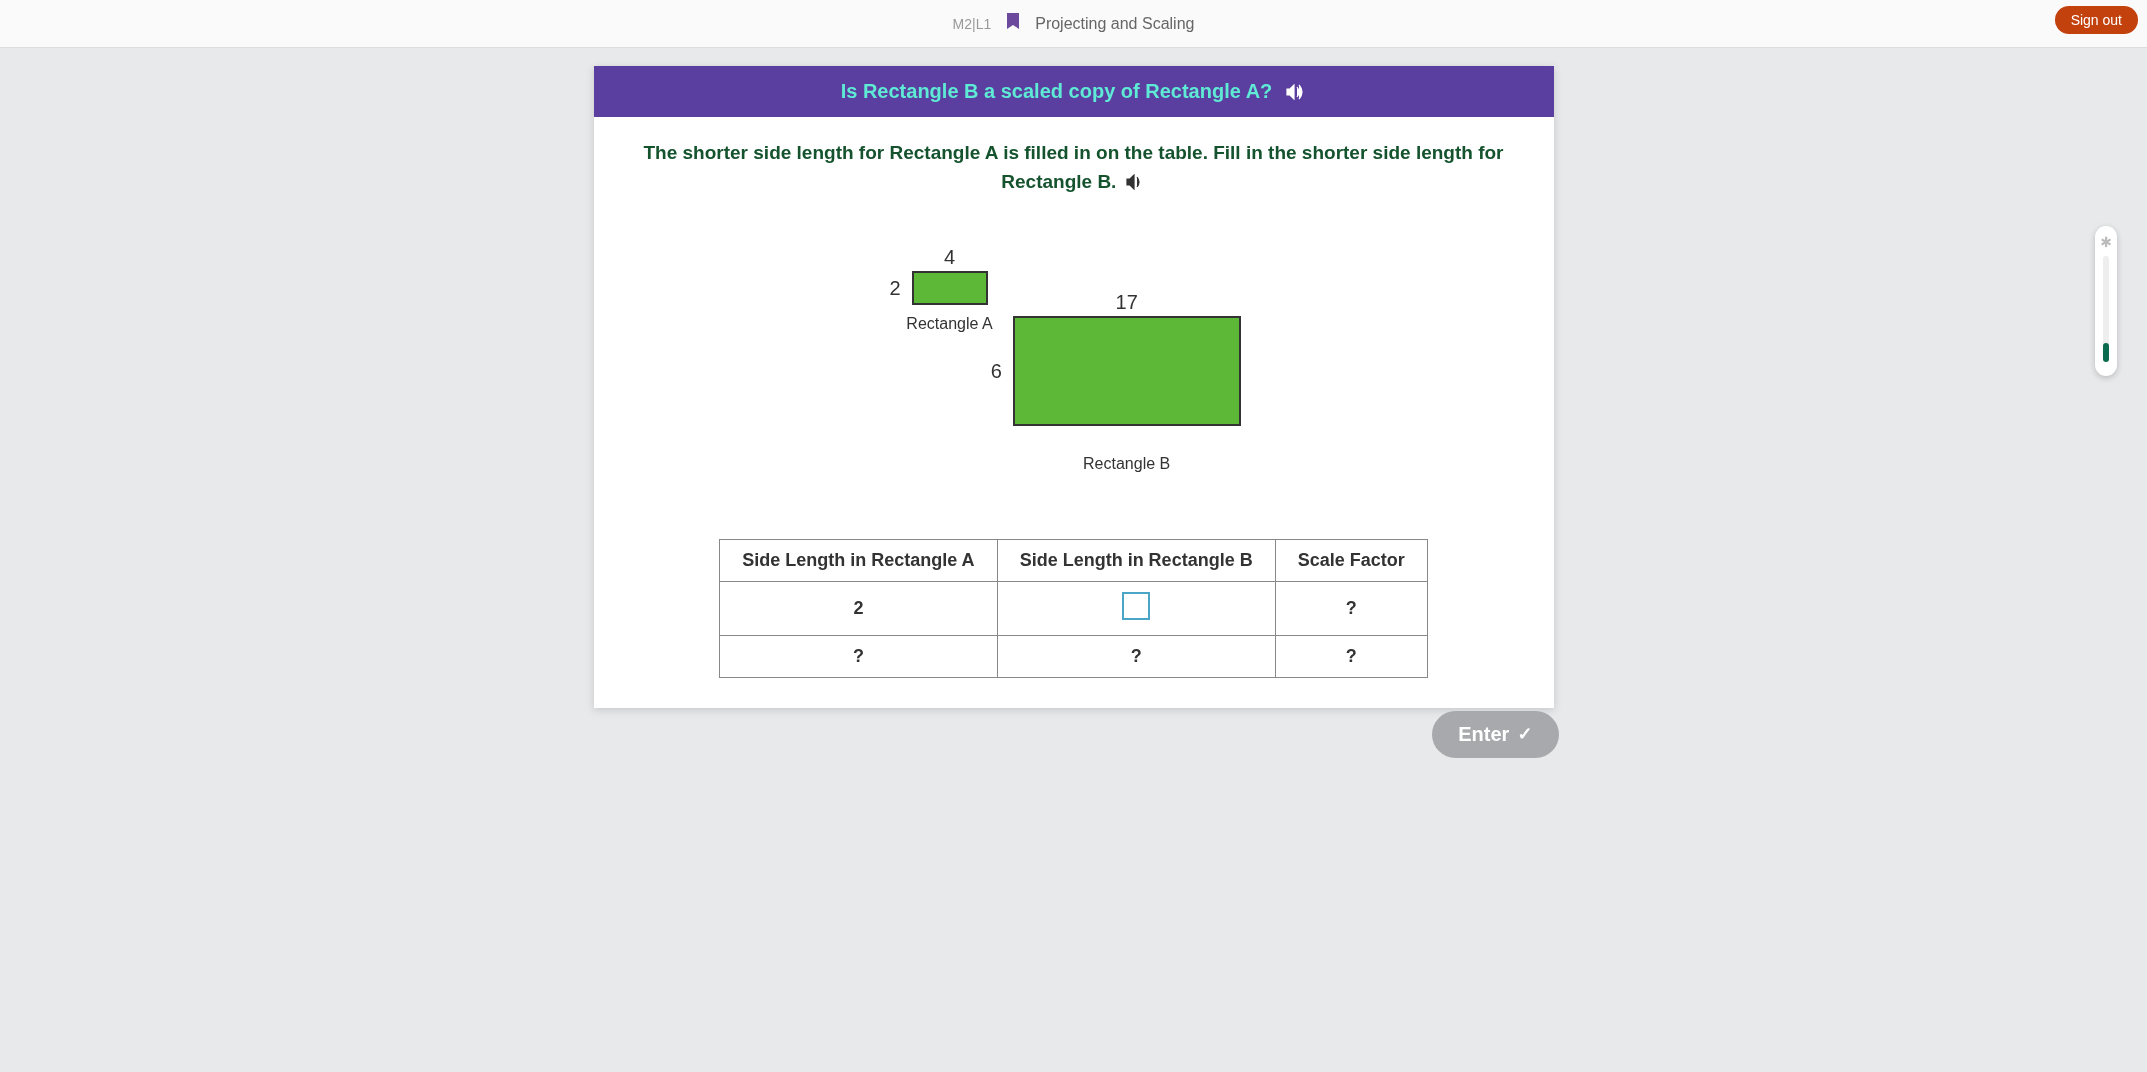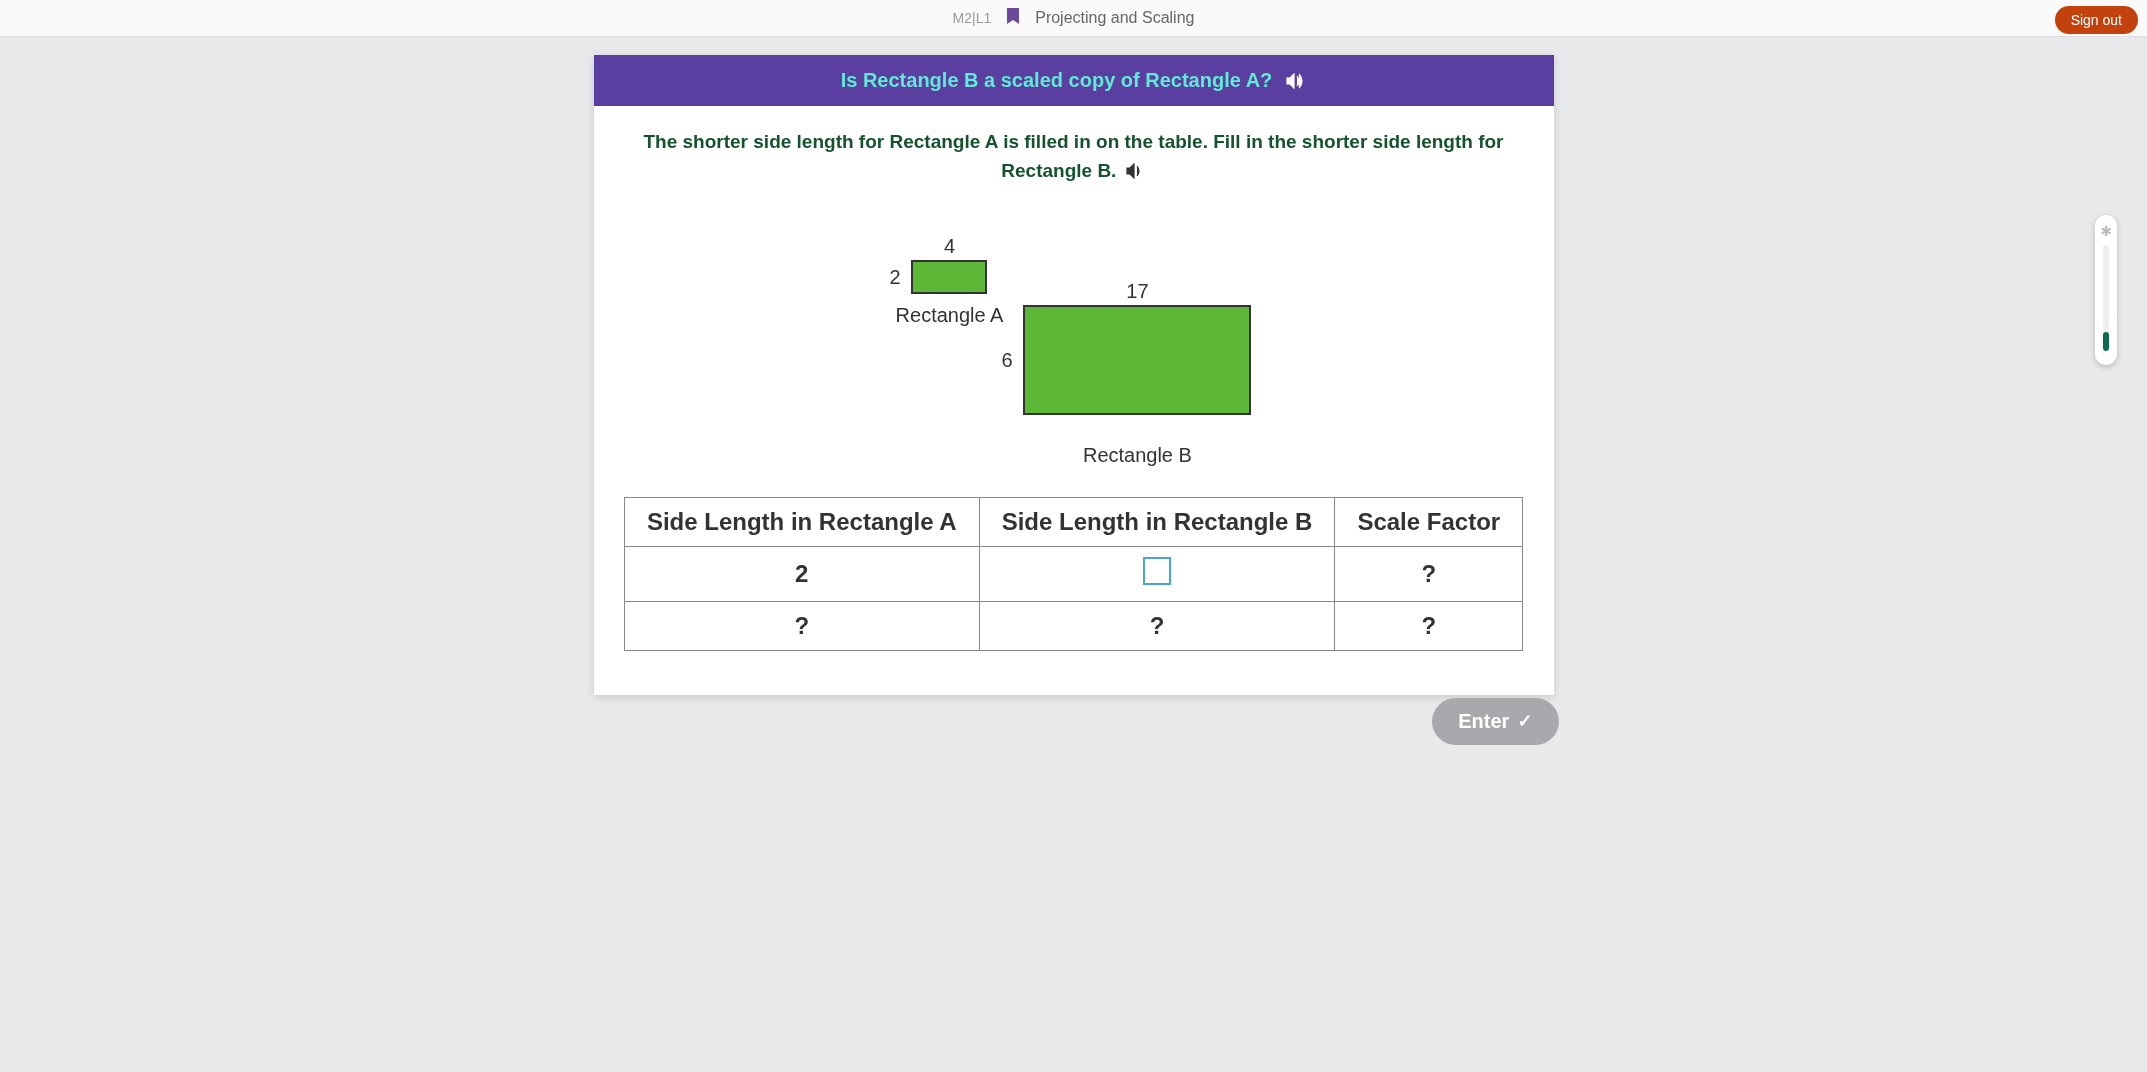--- a/index.html
+++ b/index.html
@@ -4,21 +4,21 @@
   <style>
     * { margin: 0; padding: 0; box-sizing: border-box; }
     body {
       font-family: -apple-system, BlinkMacSystemFont, 'Segoe UI', Arial, sans-serif;
       background: #e8e9eb;
       min-height: 1072px;
       position: relative;
     }
     .topbar {
       background: #fafafa;
-      height: 37px;
+      height: 48px;
       display: flex;
       align-items: center;
       justify-content: center;
       position: relative;
       border-bottom: 1px solid #ddd;
     }
     .topbar-center {
       display: flex;
       align-items: center;
       gap: 15px;
@@ -121,34 +121,35 @@
     .corner {
       position: absolute;
       width: 8px; height: 8px;
       border: 1.5px solid #333;
     }
     .c-tl { top: -1px; left: -1px; border-right: none; border-bottom: none; }
     .c-tr { top: -1px; right: -1px; border-left: none; border-bottom: none; }
     .c-bl { bottom: -1px; left: -1px; border-right: none; border-top: none; }
     .c-br { bottom: -1px; right: -1px; border-left: none; border-top: none; }
     .rect-caption {
-      font-size: 20px;
+      font-size: 16px;
       color: #333;
       margin-top: 6px;
     }
     .rect-b-caption { margin-top: 25px; }
     .table-area {
       display: flex;
       justify-content: center;
       padding: 10px 0 30px;
     }
     table.data-table {
       border-collapse: collapse;
-      font-size: 24px;
+      font-size: 18px;
       color: #333;
+      margin-top: 36px;
     }
     .data-table th, .data-table td {
       border: 1px solid #888;
       padding: 10px 22px;
       text-align: center;
       font-weight: 600;
     }
     .data-table th {
       font-weight: 700;
       background: #fff;

